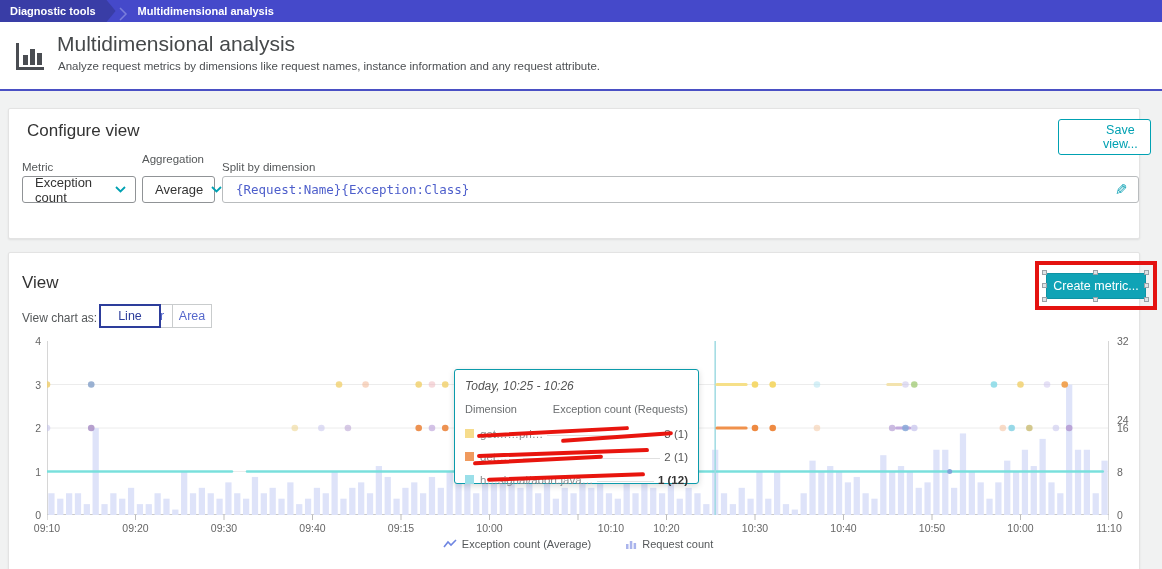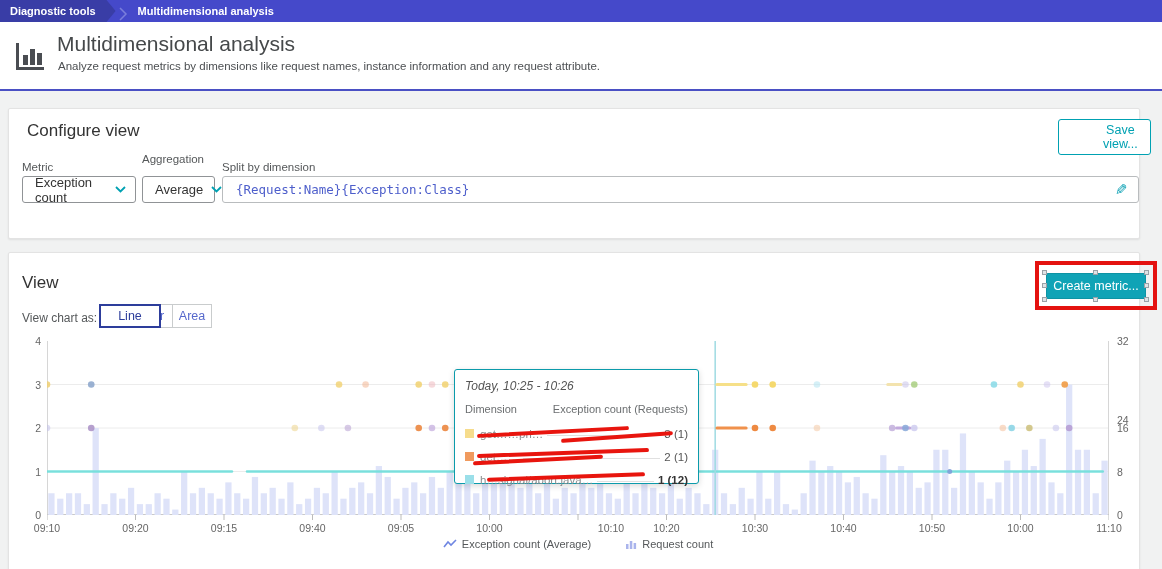--- a/index.html
+++ b/index.html
@@ -370,23 +370,23 @@
     <div id="y-right">
         <div class="ylab" style="left: 1108px; top: 256px; position: absolute;">0</div>
         <div class="ylab" style="left: 1108px; top: 212.5px; position: absolute;">8</div>
         <div class="ylab" style="left: 1108px; top: 169px; position: absolute;">16</div>
         <div class="ylab" style="left: 1108px; top: 142px; position: absolute; margin-top: 19px;">24</div>
         <div class="ylab" style="left: 1108px; top: 82px; position: absolute;">32</div>
       </div>
     <div id="x-labels">
         <div class="xlab" style="left: 38px; top: 269px; position: absolute;">09:10</div>
         <div class="xlab" style="left: 126.5px; top: 269px; position: absolute;">09:20</div>
-        <div class="xlab" style="left: 215px; top: 269px; position: absolute;">09:15</div>
+        <div class="xlab" style="left: 215px; top: 269px; position: absolute;">09:30</div>
         <div class="xlab" style="left: 303.5px; top: 269px; position: absolute;">09:40</div>
-        <div class="xlab" style="left: 392px; top: 269px; position: absolute;">09:05</div>
+        <div class="xlab" style="left: 392px; top: 269px; position: absolute;">09:15</div>
         <div class="xlab" style="left: 480.5px; top: 269px; position: absolute;">10:00</div>
         <div class="xlab" style="left: 602px; top: 269px; position: absolute;">10:10</div>
         <div class="xlab" style="left: 657.5px; top: 269px; position: absolute;">10:20</div>
         <div class="xlab" style="left: 746px; top: 269px; position: absolute;">10:30</div>
         <div class="xlab" style="left: 834.5px; top: 269px; position: absolute;">10:40</div>
         <div class="xlab" style="left: 923px; top: 269px; position: absolute;">10:50</div>
         <div class="xlab" style="left: 1011.5px; top: 269px; position: absolute;">10:00</div>
         <div class="xlab" style="left: 1100px; top: 269px; position: absolute;">11:10</div>
       </div>
 

